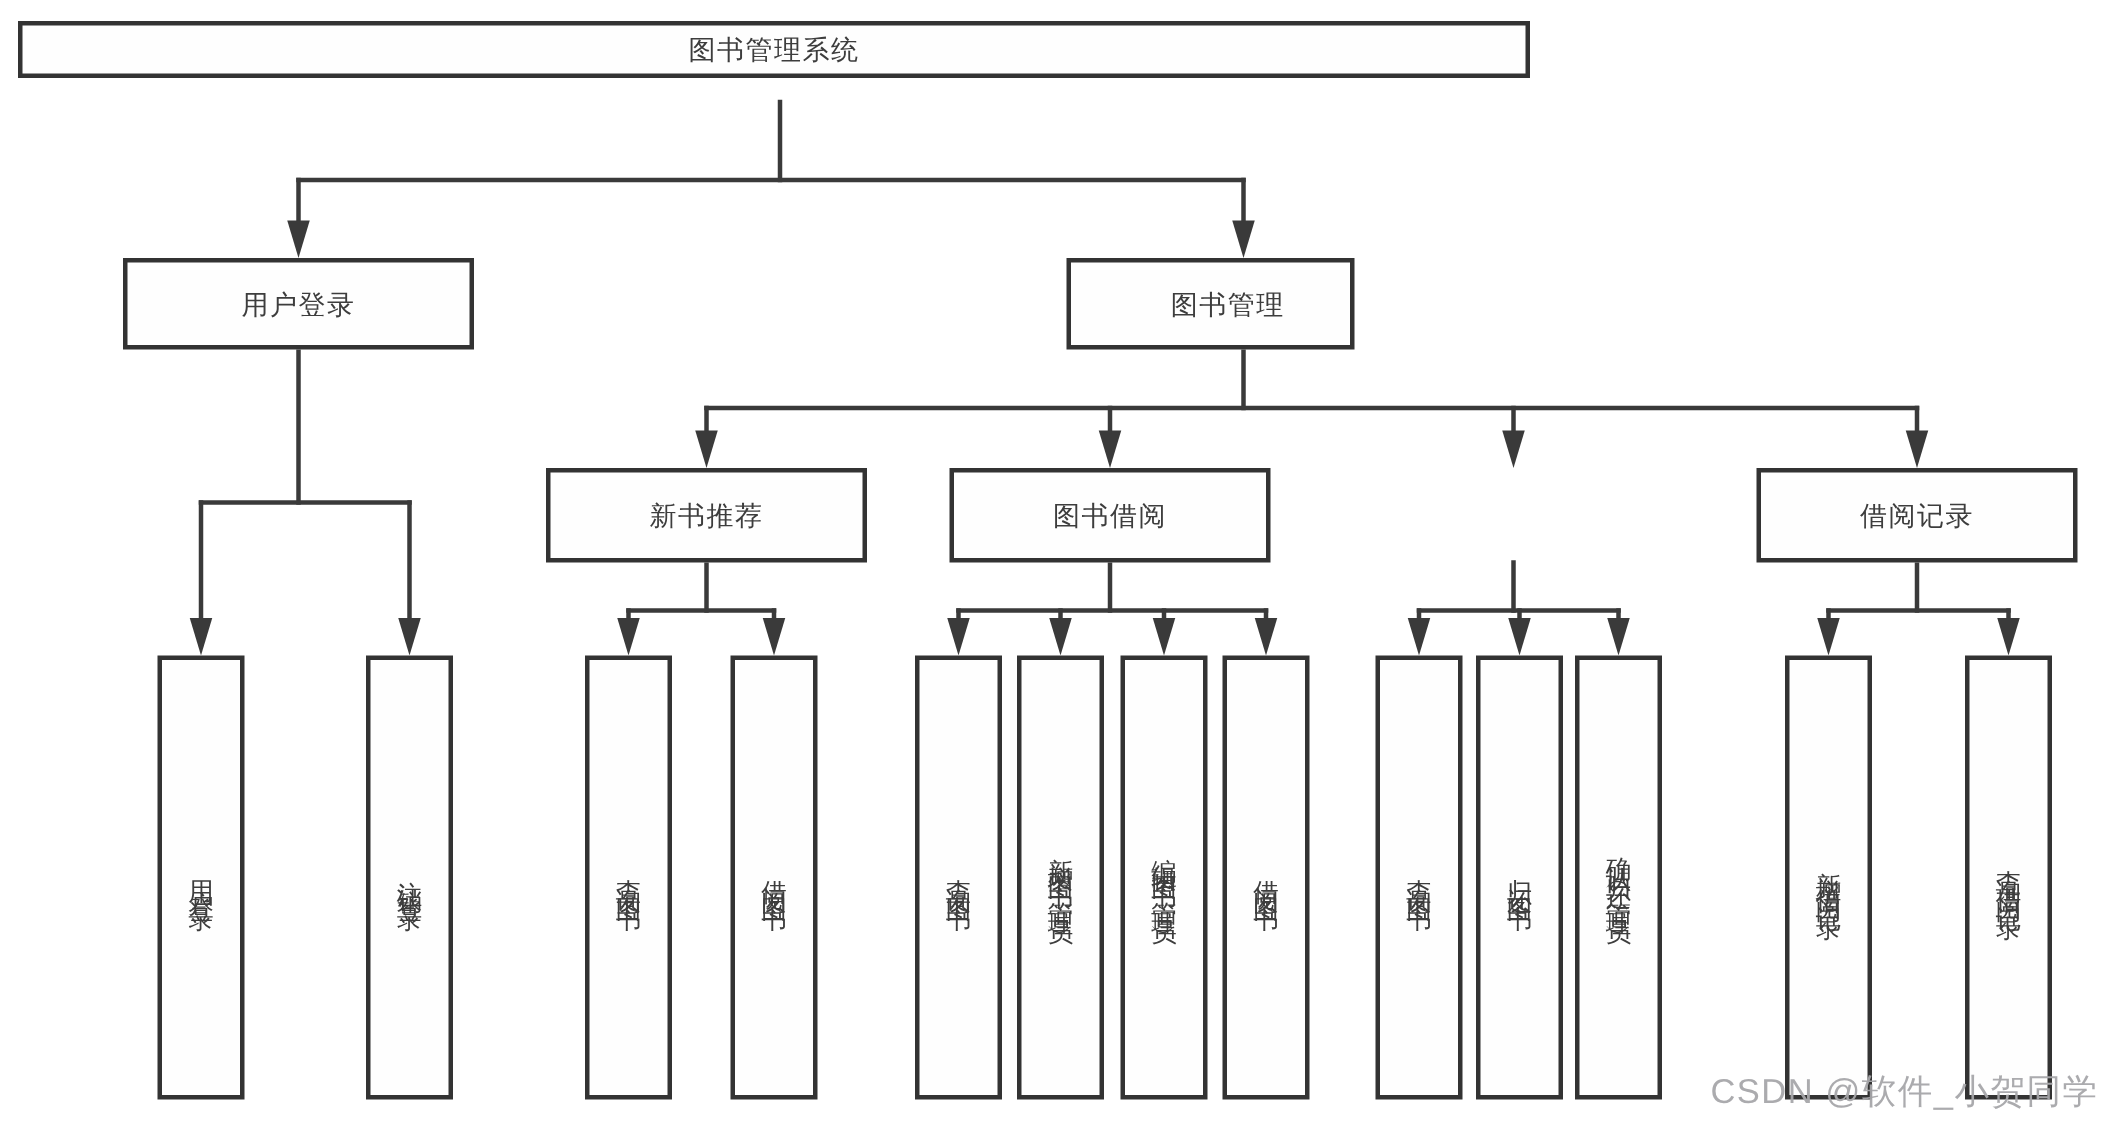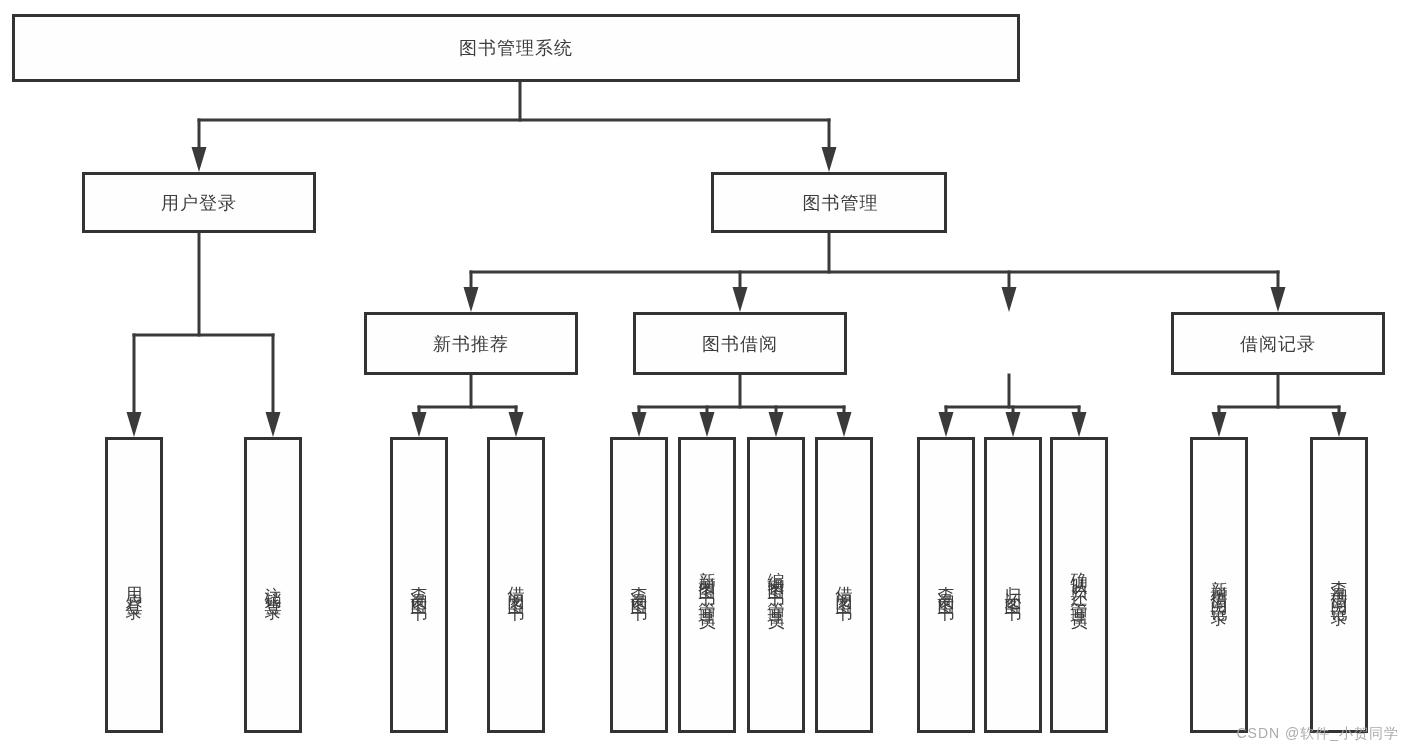--- a/index.html
+++ b/index.html
@@ -43,24 +43,24 @@
     font-size: 17px;
   }
   .vtext {
     writing-mode: vertical-rl;
     text-orientation: mixed;
     letter-spacing: 6px;
     line-height: 1;
     white-space: nowrap;
   }
   
-  #n-root   { left: 12px;  top: 14px;  width: 1008px; height: 68px; text-align: right; }
+  #n-root   { left: 12px;  top: 14px;  width: 1008px; height: 38px; text-align: right; }
   
   #n-login  { left: 82px;  top: 172px; width: 234px;  height: 61px; }
-  #n-mgmt   { left: 711px; top: 172px; width: 236px;  height: 61px; padding-left: 23px; }
+  #n-mgmt   { left: 711px; top: 172px; width: 192px;  height: 61px; padding-left: 23px; }
   
   #n-newb   { left: 364px;  top: 312px; width: 214px; height: 63px; }
   #n-borrow { left: 633px;  top: 312px; width: 214px; height: 63px; }
   #n-cur    { left: 902px;  top: 312px; width: 214px; height: 63px; }
   #n-rec    { left: 1171px; top: 312px; width: 214px; height: 63px; }
   
   #l-ulogin  { left: 105px;  }
   #l-logout  { left: 244px;  }
   #l-nbq     { left: 390px;  }
   #l-nbb     { left: 487px;  }
@@ -70,21 +70,21 @@
   #l-bbb     { left: 815px;  }
   #l-cbq     { left: 917px;  }
   #l-cbr     { left: 984px;  }
   #l-cbc     { left: 1050px; }
   #l-bra     { left: 1190px; }
   #l-brq     { left: 1310px; }
   #watermark {
     position: absolute;
     right: 6px;
     bottom: 4px;
-    font-size: 14px;
+    font-size: 23px;
     color: rgba(167, 167, 170, 0.95);
     letter-spacing: 1px;
     z-index: 3;
     white-space: nowrap;
     margin-top: 23px;
   }
 </style>
 </head>
 <body>
 

